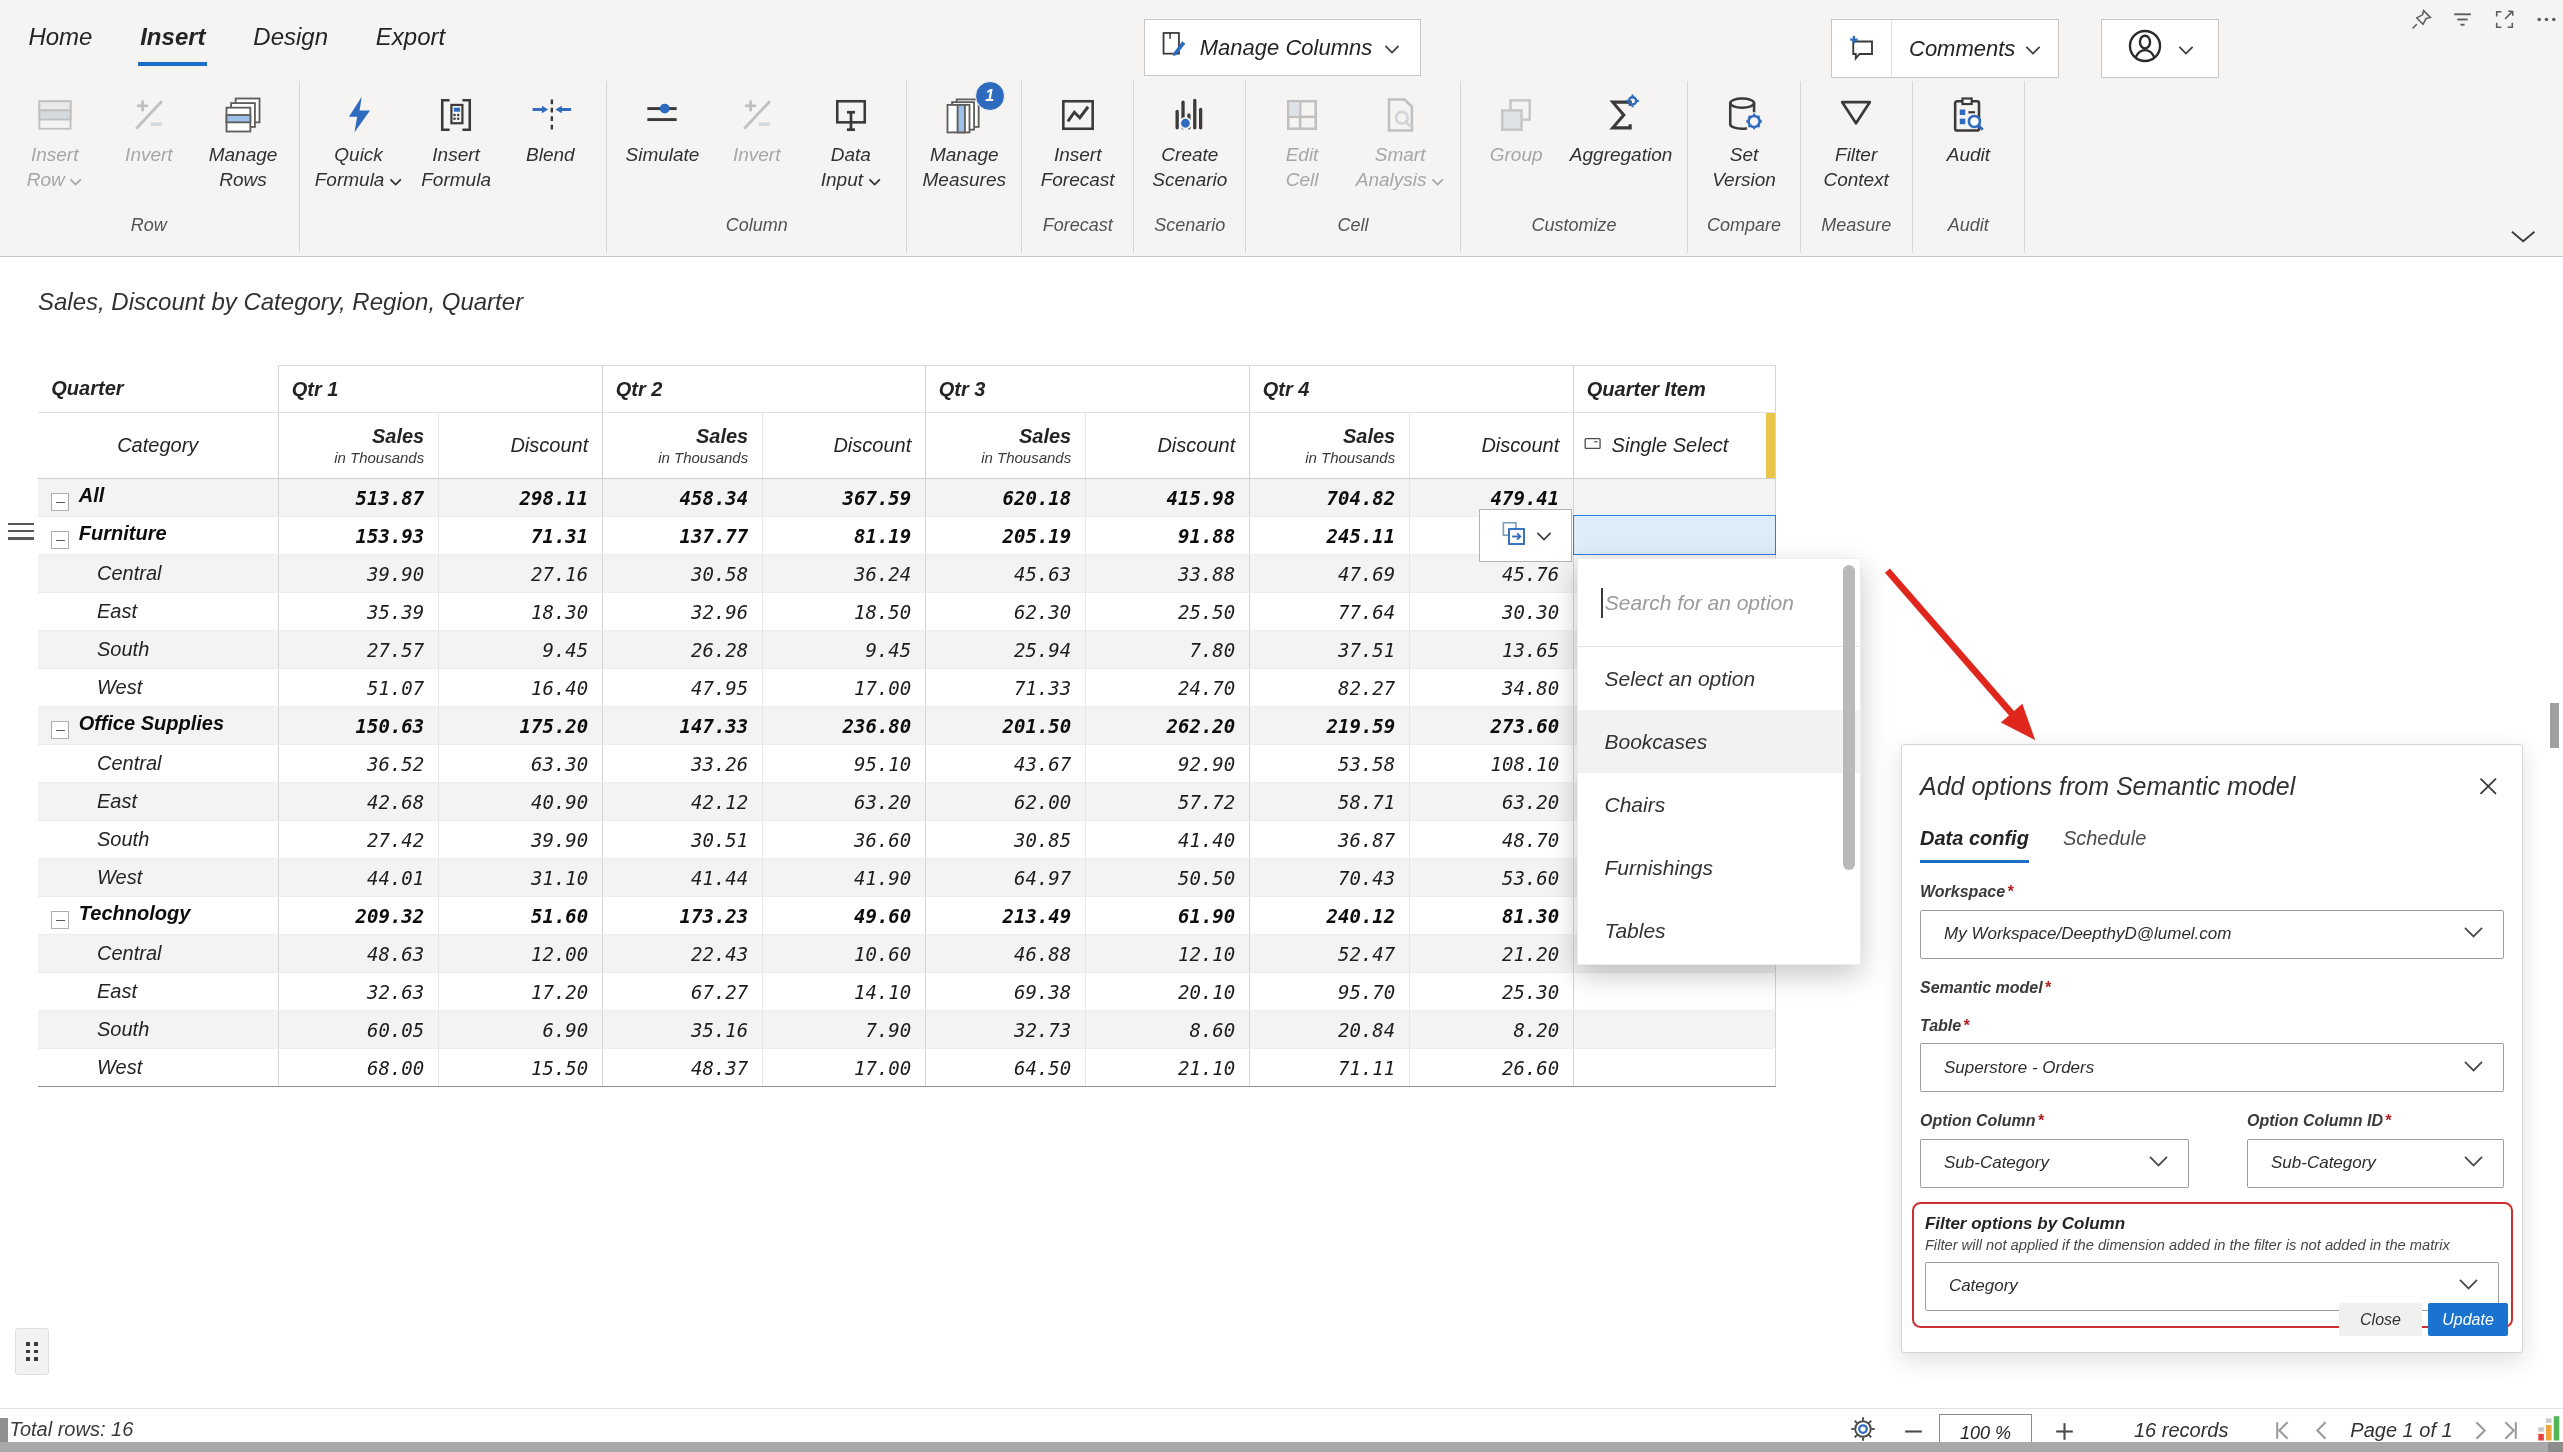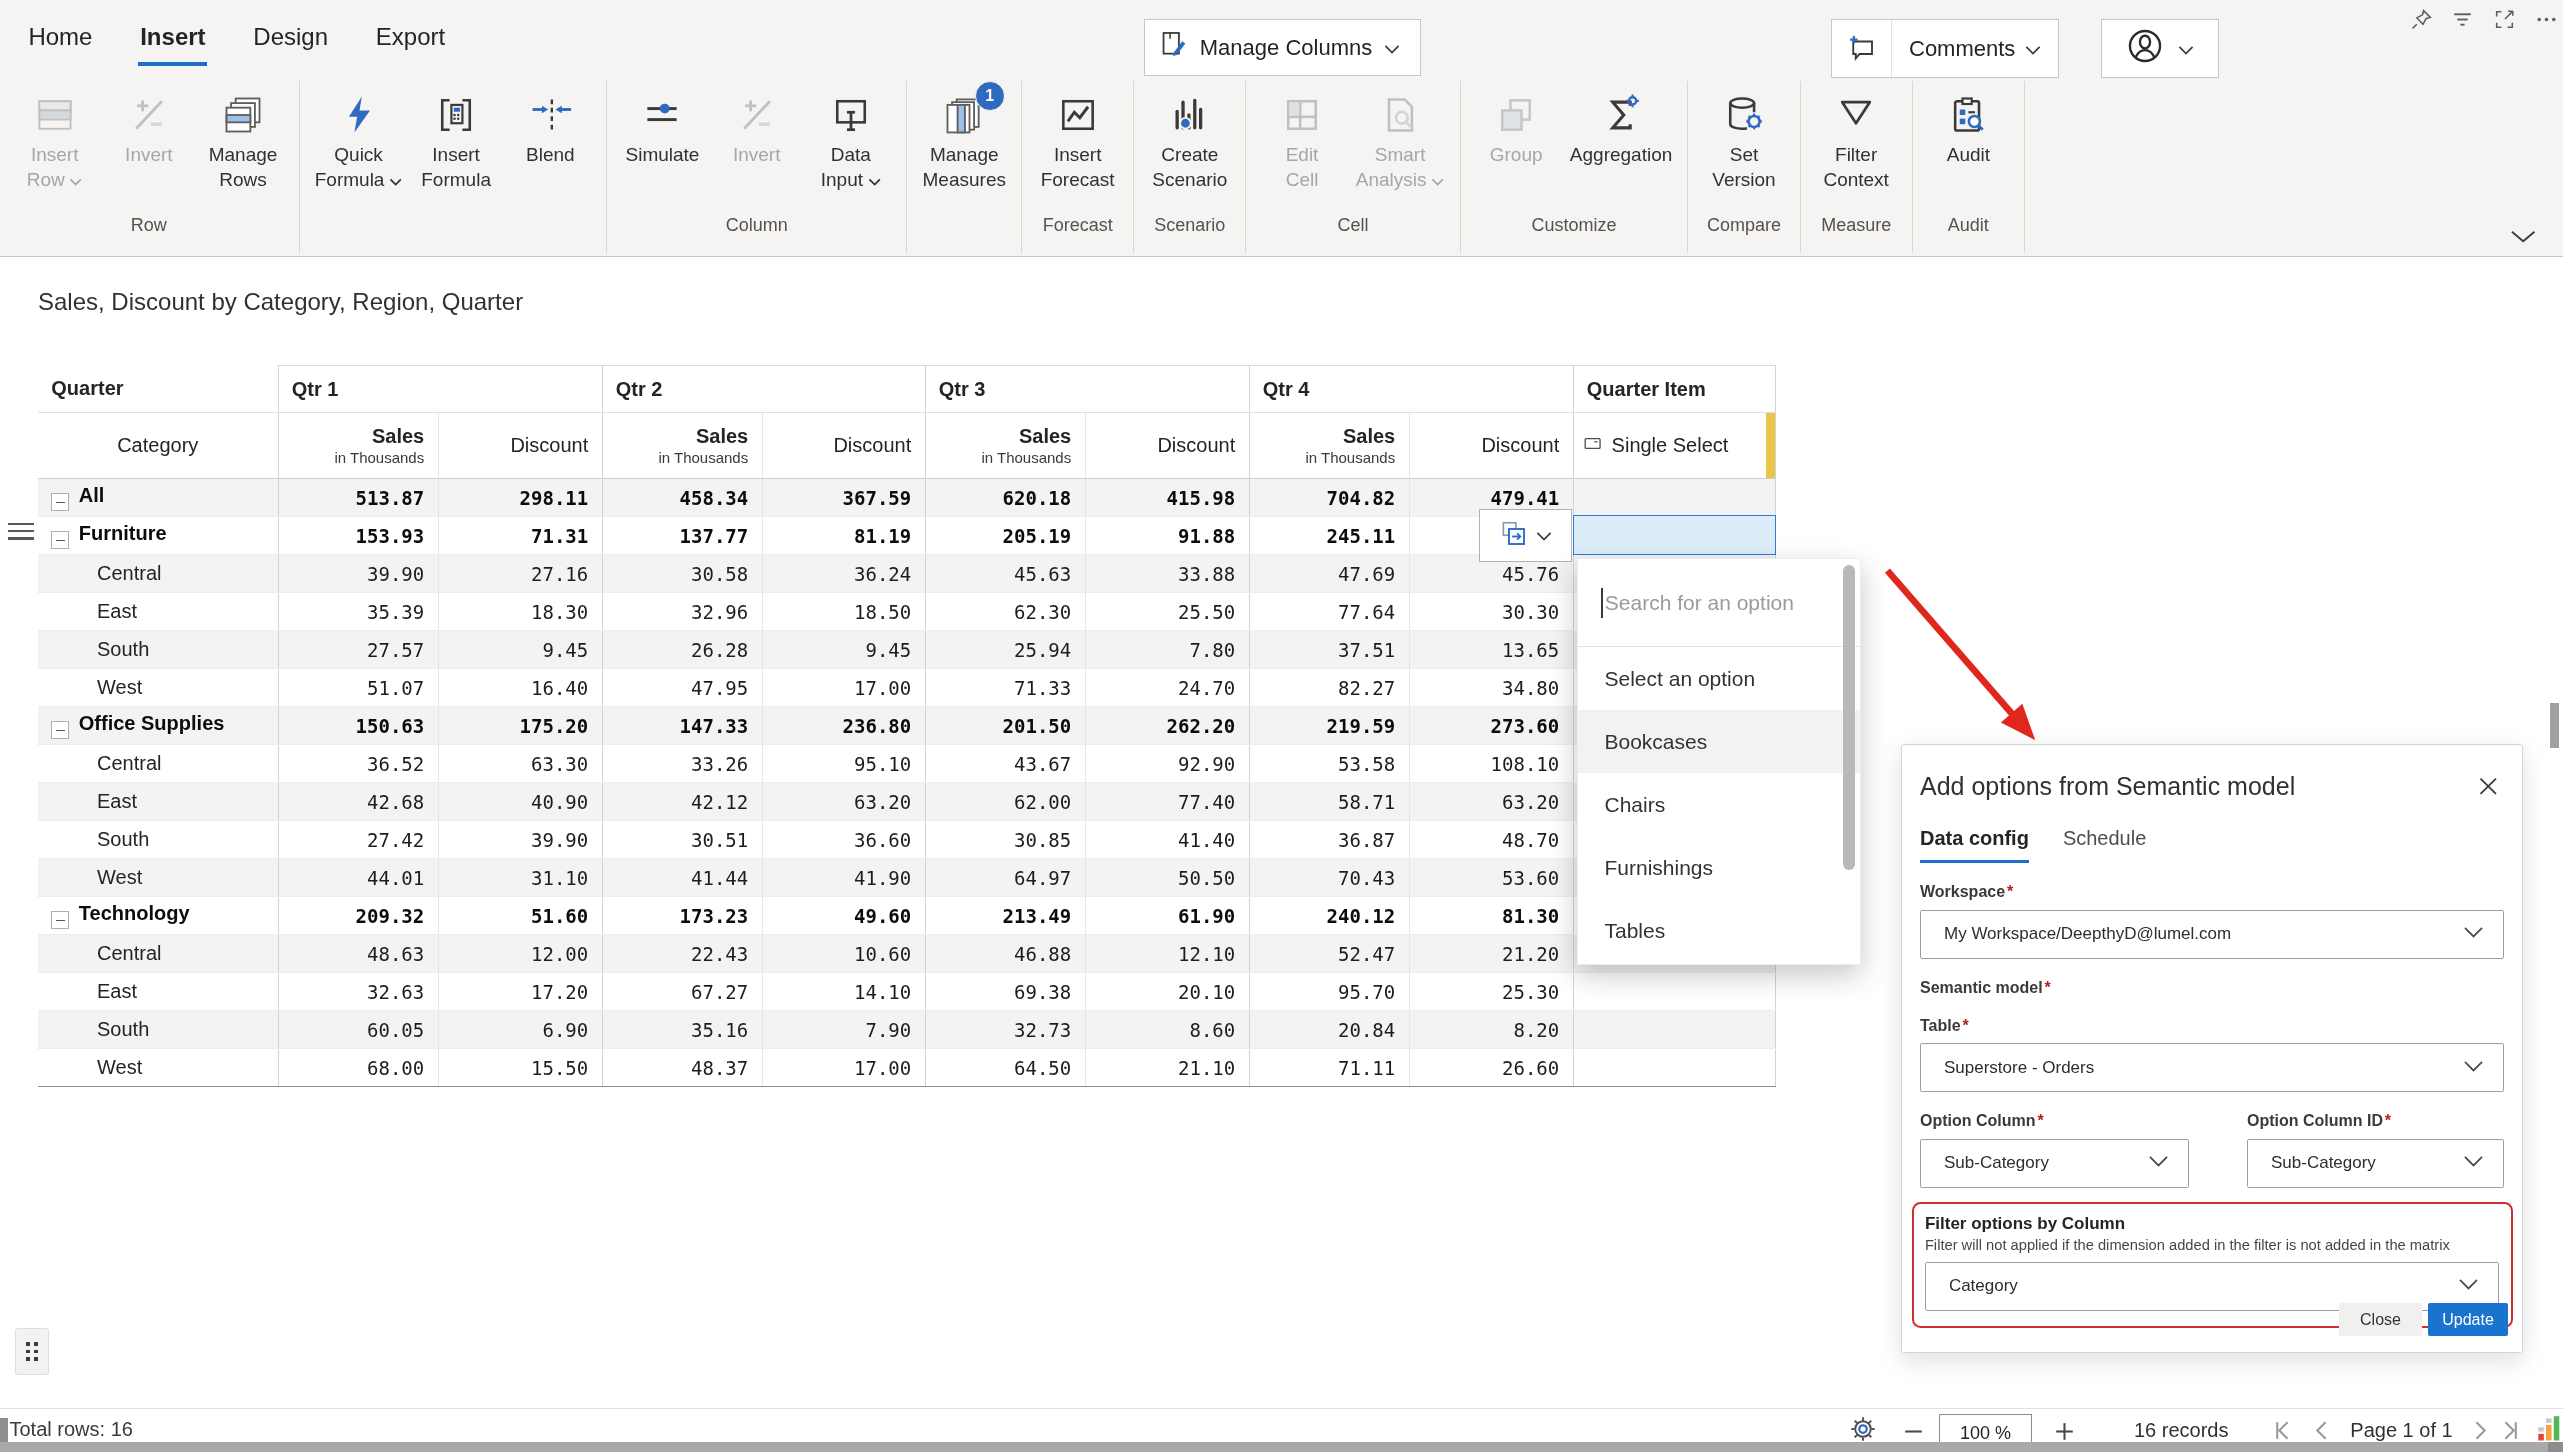--- a/index.html
+++ b/index.html
@@ -1,17 +1,17 @@
 <!DOCTYPE html>
 <html style="--c-accent: #1a6fc8; --c-icon_blue: #2e6bbf; --c-selection: #2e7cd6; --c-highlight: #e9c64a; --c-arrow: #e0271d; --c-update_btn: #1a73ce; --c-red_box: #cc2f2f;font-size:15px"><head>
 <meta charset="utf-8">
 <style>
   html,body{margin:0;padding:0;background:#fff;}
   .app{position:relative;width:2563px;height:1453px;background:#fff;overflow:hidden;
-       font-family:"Liberation Sans",sans-serif;color:#252423;}
+       font-family:"Liberation Sans",sans-serif;color:#252423;font-style:italic;}
   
   .ribbon{position:absolute;left:0;top:0;right:0;height:256px;background:#f5f4f3;border-bottom:0.9px solid #c8c6c4;}
   .tabs{position:absolute;left:26.5px;top:23px;display:flex;gap:44px;font-size:24px;}
   .tab{padding:0 1.9px 11.4px 1.9px;cursor:pointer;color:#252423;}
   .tab.active{font-weight:700;border-bottom:4.7px solid var(--c-accent,#1a6fc8);}
   .groups{position:absolute;left:3.8px;top:81px;height:172px;display:flex;align-items:stretch;}
   .group{display:flex;flex-direction:column;padding:0 8.5px;border-right:0.9px solid #d8d6d3;}
   .group:first-child{padding-left:3.8px;}
   .group-btns{display:flex;align-items:flex-start;}
   .rbtn{position:relative;min-width:81px;padding:7.6px 6.6px 0 6.6px;display:flex;flex-direction:column;align-items:center;
@@ -688,21 +688,21 @@
           <td class="num">108.10</td>
           <td class="item-cell"></td>
         </tr>
         <tr class="shade">
           <td class="lbl lvl1"><span>East</span></td>
           <td class="num">42.68</td>
           <td class="num">40.90</td>
           <td class="num">42.12</td>
           <td class="num">63.20</td>
           <td class="num">62.00</td>
-          <td class="num">77.40</td>
+          <td class="num">57.72</td>
           <td class="num">58.71</td>
           <td class="num">63.20</td>
           <td class="item-cell"></td>
         </tr>
         <tr>
           <td class="lbl lvl1"><span>South</span></td>
           <td class="num">27.42</td>
           <td class="num">39.90</td>
           <td class="num">30.51</td>
           <td class="num">36.60</td>

